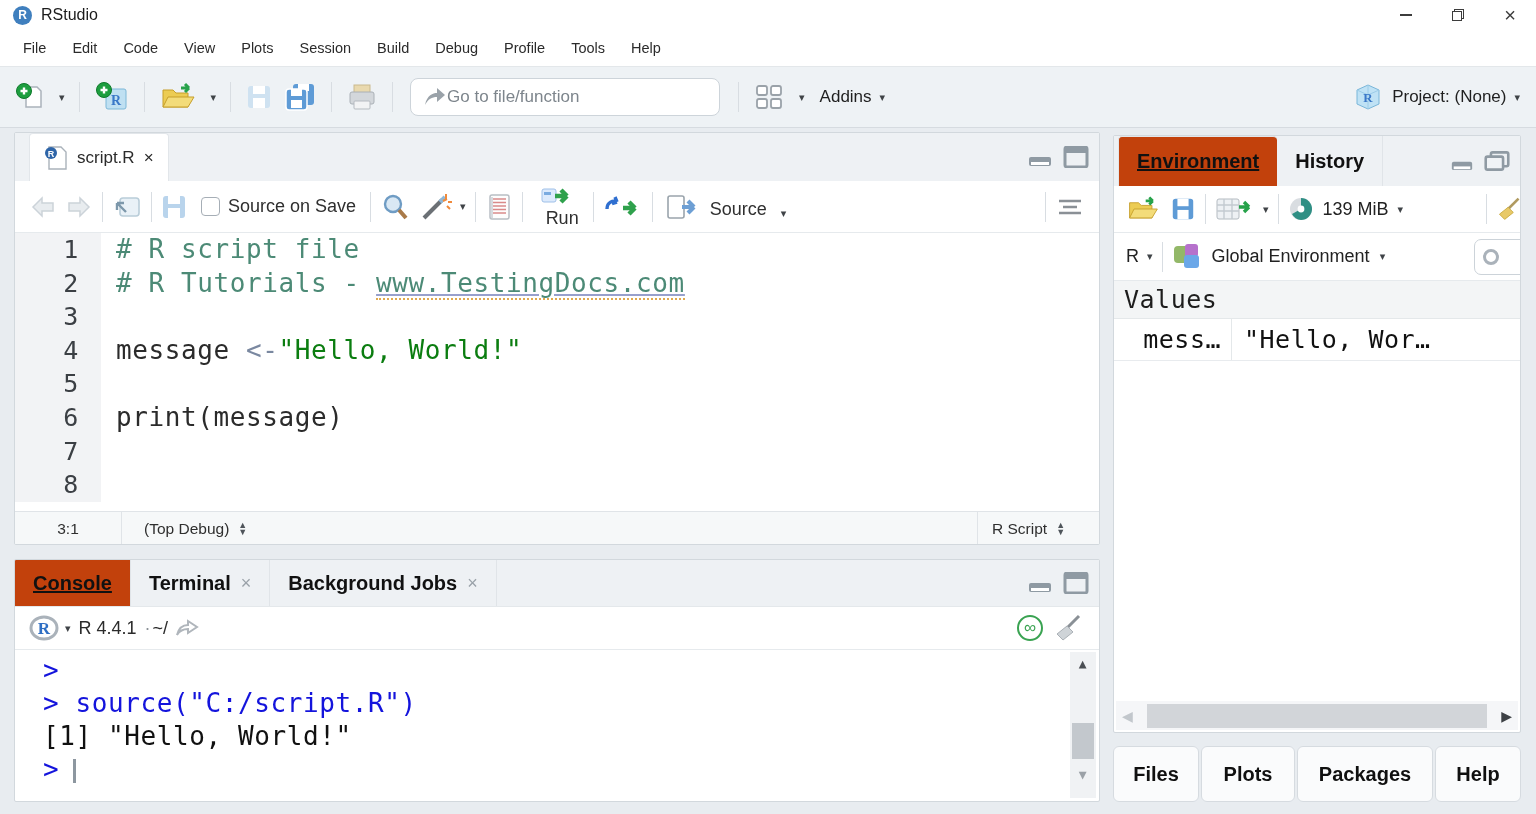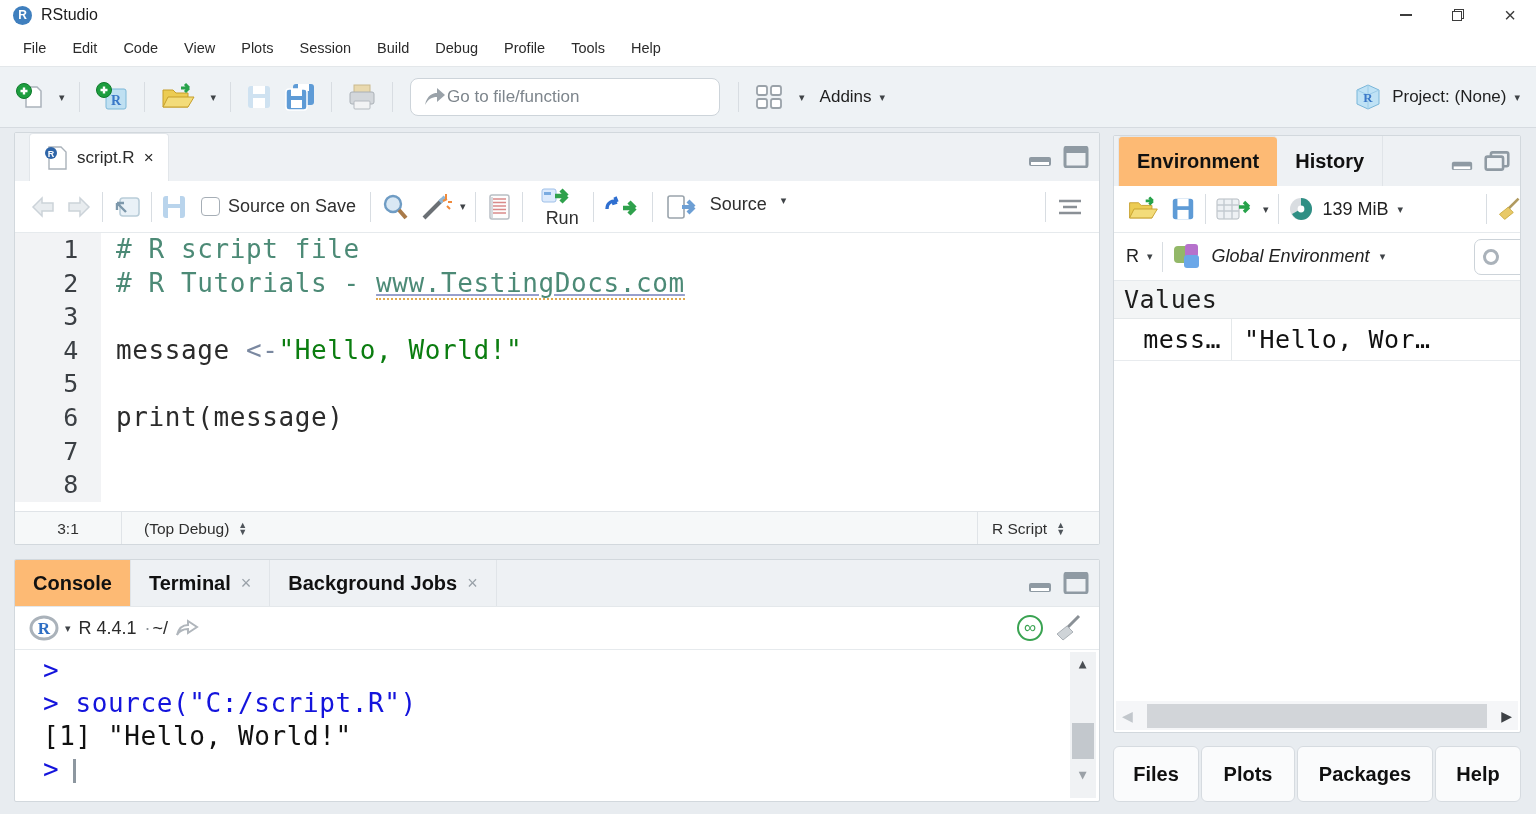--- a/index.html
+++ b/index.html
@@ -27,21 +27,21 @@
   .goto-box { display:flex; align-items:center; width:310px; height:38px; background:#fff; border:1px solid #cdd4da; border-radius:8px; margin-left:8px; padding:0 10px; }
   .goto-box input { border:none; outline:none; flex:1; font-size:17px; color:#333; font-family:"Liberation Sans",sans-serif; }
   .goto-box input::placeholder { color:#7d858c; }
   .tb-label { font-size:17px; color:#1f1f1f; margin:0 4px 0 10px; }
   .project-btn { position:absolute; right:16px; display:flex; align-items:center; }
 
   
   .pane { position:absolute; background:#fff; border:1px solid #d2d8dd; border-radius:2px; overflow:hidden; }
   .tabstrip { background:#eef1f4; display:flex; align-items:stretch; position:relative; border-bottom:1px solid #e4e8eb; }
   .tab { display:flex; align-items:center; padding:0 18px; font-size:20px; font-weight:bold; color:#111; border-right:1px solid #e0e4e8; }
-  .tab.active { background:#fdba74; }
+  .tab.active { background:#c2410c;text-decoration:underline; }
   .tab .x { font-weight:normal; color:#9aa2a9; font-size:18px; margin-left:10px; }
   .minmax { position:absolute; right:10px; top:50%; transform:translateY(-50%); display:flex; gap:10px; align-items:flex-end; }
 
   
   #source-pane { left:14px; top:132px; width:1086px; height:413px; }
   #source-pane .tabstrip { height:48px; border-bottom:none; }
   .src-tab { display:flex; align-items:center; gap:9px; background:#fff; margin-left:14px; padding:0 14px; font-size:17px; font-weight:normal; border:1px solid #e2e6ea; border-bottom:none; border-radius:4px 4px 0 0; }
   .src-toolbar { height:52px; background:#fff; border-bottom:1px solid #e6eaed; display:flex; align-items:center; padding:0 14px; }
   .src-toolbar .lbl { font-size:18px; color:#2f2f2f; margin-left:8px; }
   .checkbox { width:19px; height:19px; border:1.6px solid #a6aeb6; border-radius:4px; background:#fff; }
@@ -291,21 +291,21 @@
         <path d="M14 12 h12 M26 12 l-6 -6 M26 12 l-6 6" stroke="#2fa14c" stroke-width="4.5" fill="none"></path>
       </svg>
       <span class="lbl">Run</span>
     </div>
     <div class="vsep" style="margin-left:14px;"></div>
     <svg width="40" height="24" viewBox="0 0 40 24">
       <path d="M4 14 C4 7 10 5 14 7 M14 7 l-2 -5 M14 7 l-5 1.5" stroke="#2f6fd0" stroke-width="3.4" fill="none"></path>
       <path d="M20 13 h12 M32 13 l-6 -6 M32 13 l-6 6" stroke="#2fa14c" stroke-width="4.5" fill="none"></path>
     </svg>
     <div class="vsep"></div>
-    <div style="display:flex;align-items:flex-start;margin-left:4px;">
+    <div style="display:flex;align-items:flex-end;margin-left:4px;">
       <svg width="36" height="26" viewBox="0 0 36 26">
         <rect x="2" y="2" width="16" height="22" rx="2" fill="#fff" stroke="#9aa4ac" stroke-width="1.6"></rect>
         <path d="M16 13 h12 M28 13 l-6 -6 M28 13 l-6 6" stroke="#6d9fd4" stroke-width="4.2" fill="none"></path>
       </svg>
       <span class="lbl">Source</span>
       <span class="caret" style="margin-left:14px;">▾</span>
     </div>
     <div class="vsep" style="margin-left:auto;"></div>
     <svg width="30" height="24" viewBox="0 0 30 24">
       <path d="M4 6 h22 M8 12 h14 M4 18 h22" stroke="#8a9096" stroke-width="2.6"></path>
@@ -490,21 +490,21 @@
       <span class="lbl">R</span>
       <span class="caret" style="margin-left:8px;">▾</span>
     </div>
     <div class="vsep"></div>
     <div style="display:flex;align-items:center;">
       <span style="position:relative;width:30px;height:26px;display:inline-block;">
         <span style="position:absolute;left:2px;top:2px;width:17px;height:17px;border-radius:4px;background:#93b868;"></span>
         <span style="position:absolute;left:13px;top:0;width:13px;height:13px;border-radius:3px;background:#b671cc;"></span>
         <span style="position:absolute;left:12px;top:11px;width:15px;height:13px;border-radius:3px;background:#6aa7e8;"></span>
       </span>
-      <span class="lbl" style="margin-left:10px;font-style:italic;">Global Environment</span>
+      <span class="lbl" style="margin-left:10px;">Global Environment</span>
       <span class="caret" style="margin-left:10px;">▾</span>
     </div>
     <div class="mini-search">
       <span class="lens"></span>
     </div>
   </div>
 
   <div class="values-header">
     <span>Values</span>
   </div>

